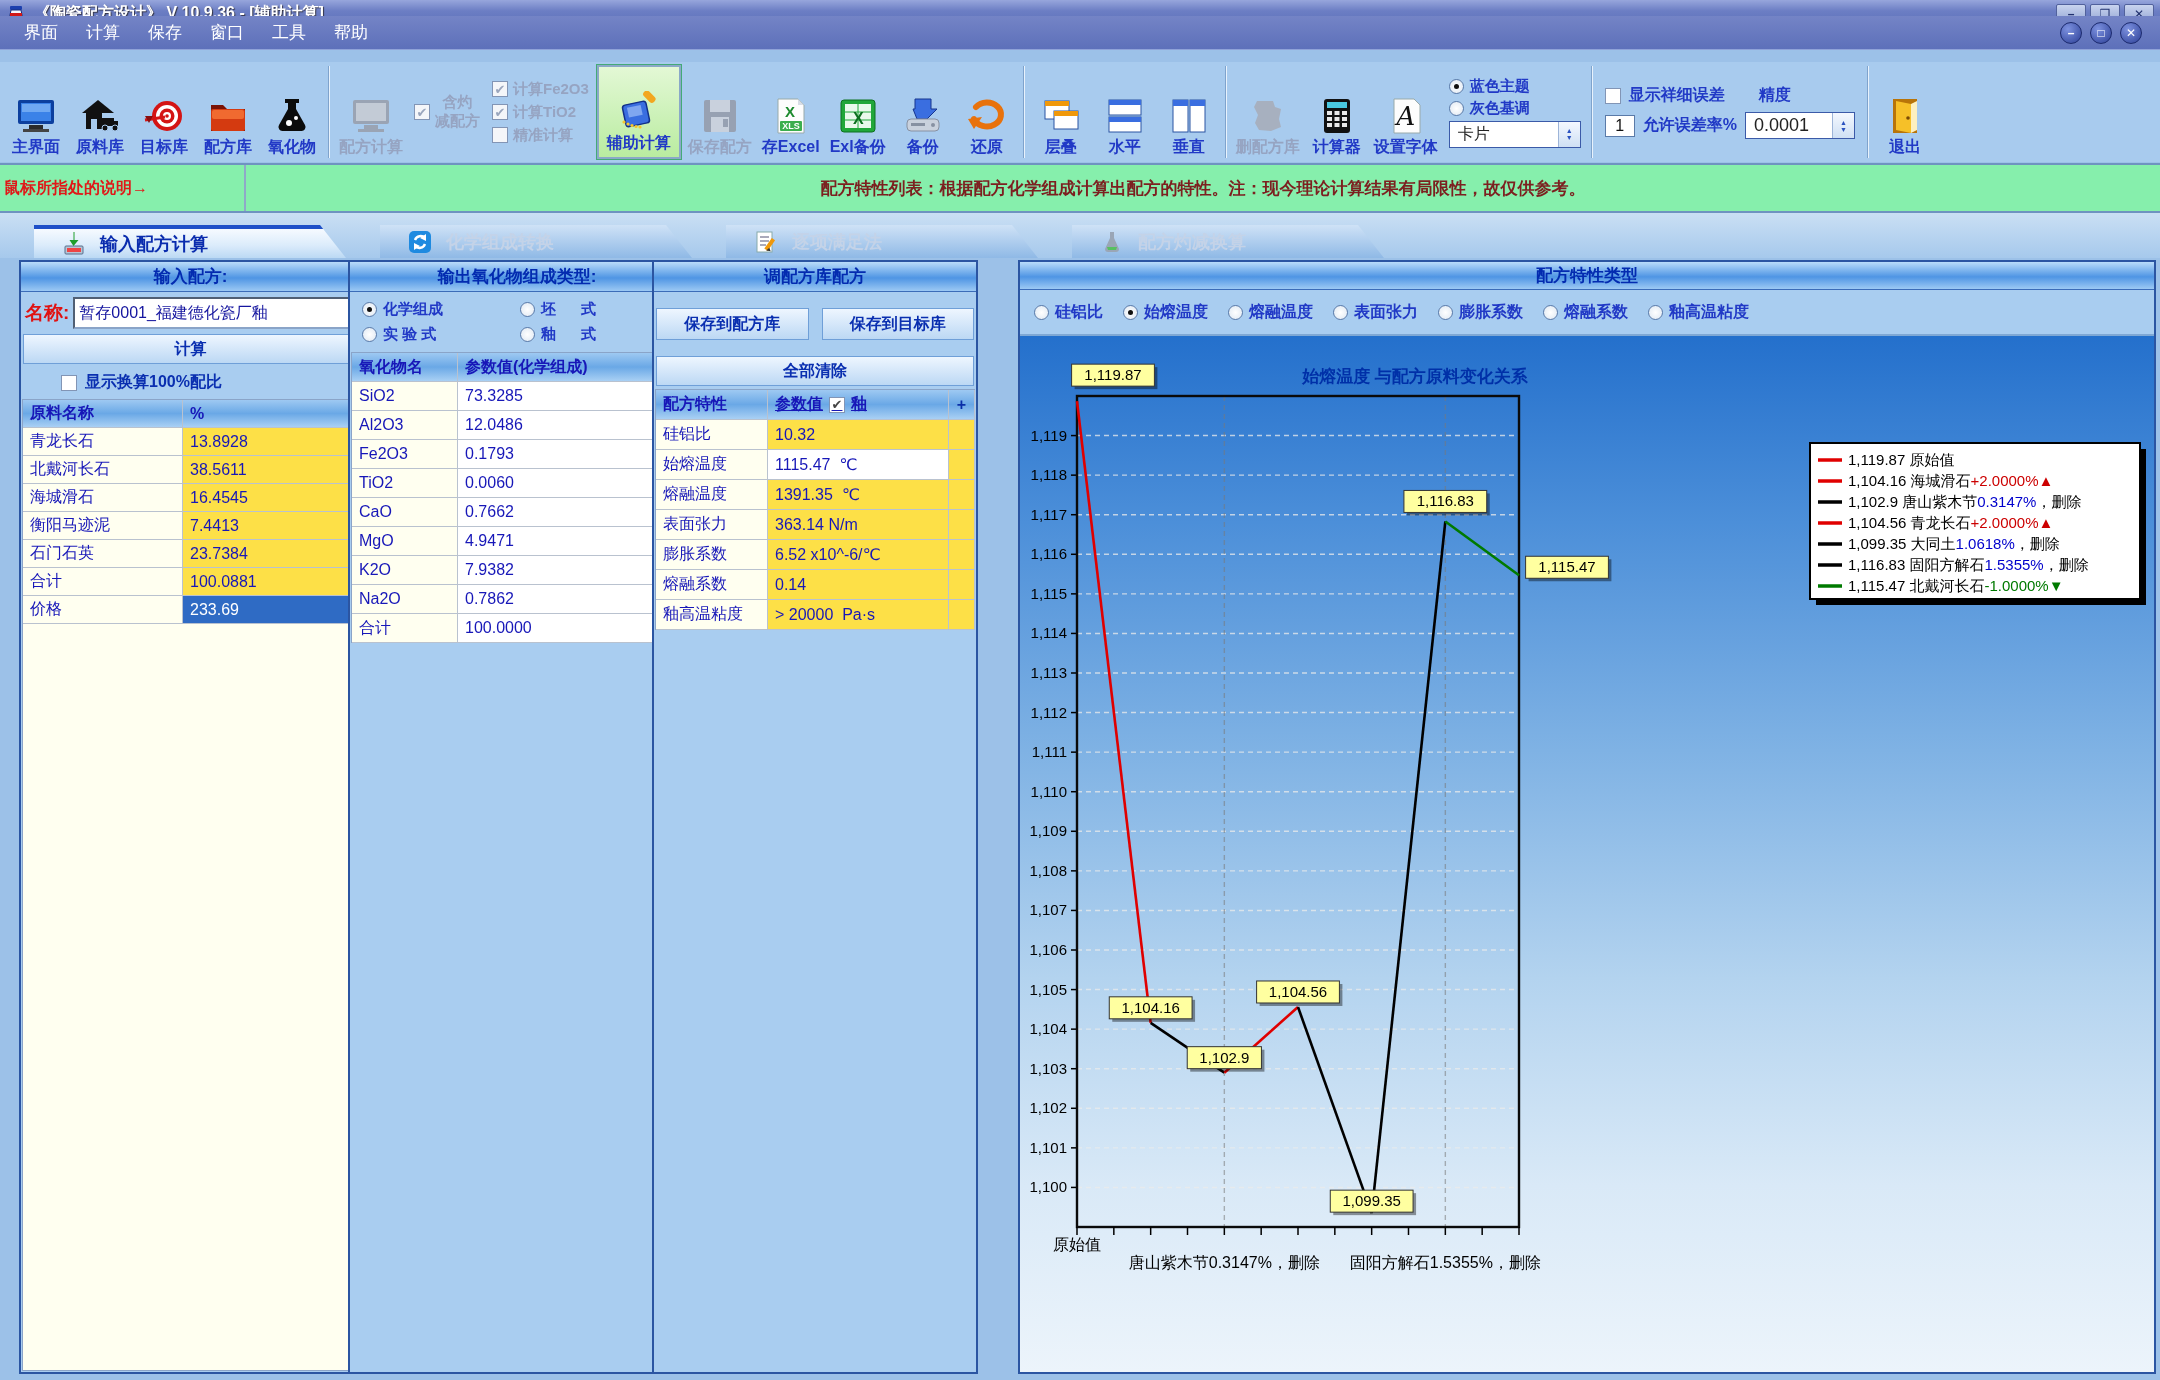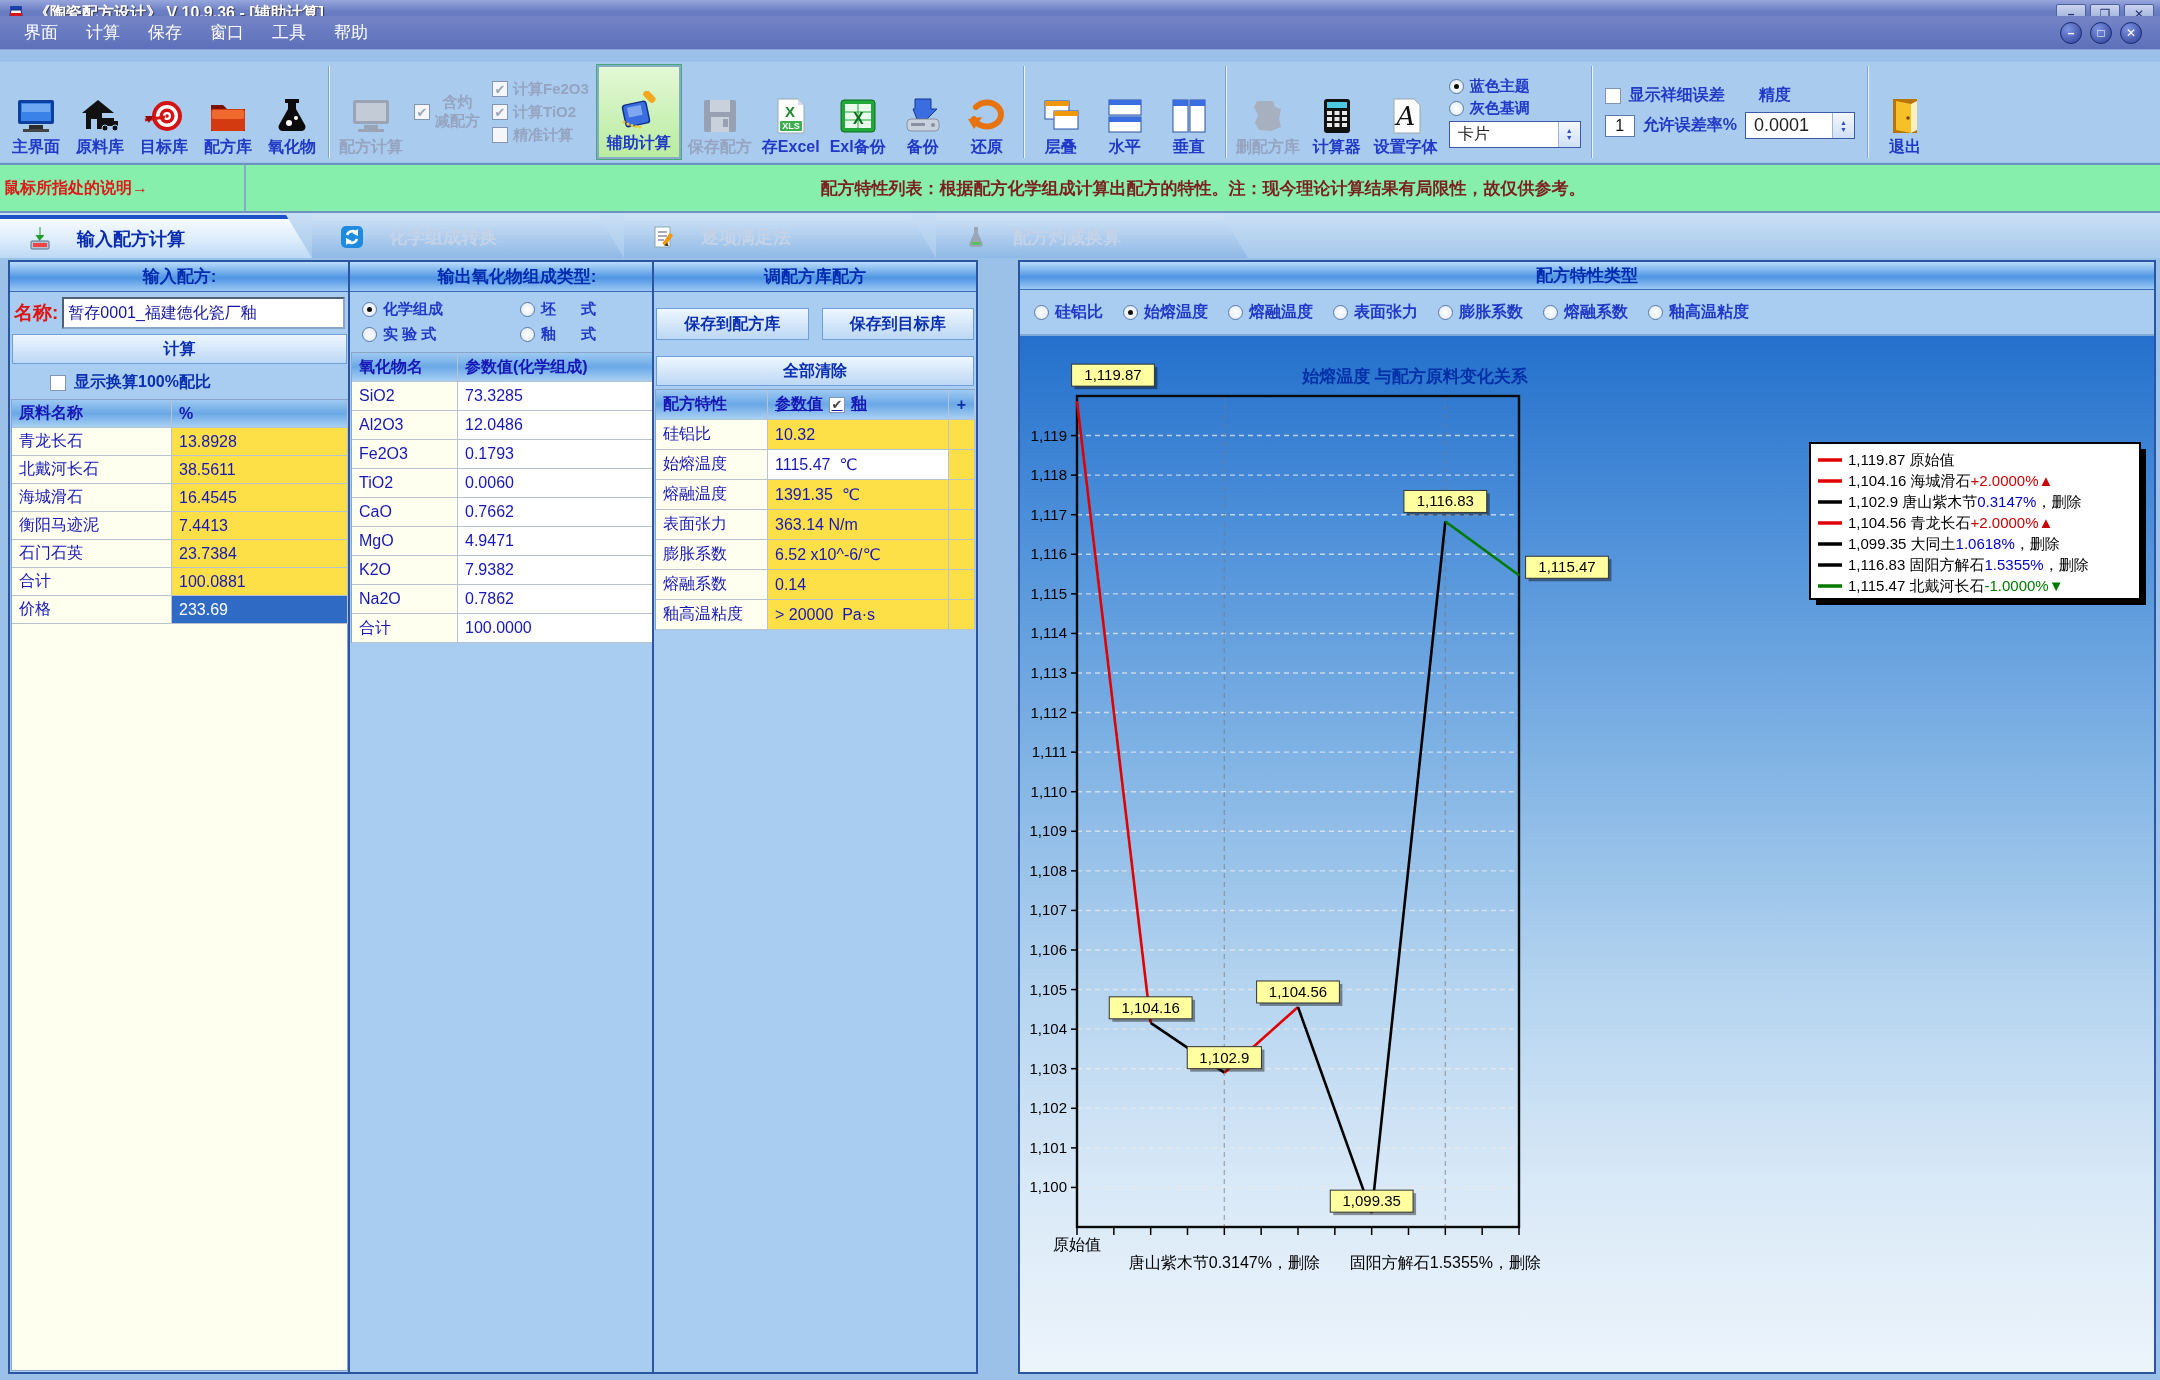--- a/index.html
+++ b/index.html
@@ -58,43 +58,43 @@
   .txt-input { background:#fff; border:1px solid #5a7aa8; font-size:16px; color:#111; padding:1px 5px; }
 
   
   .hintrow { position:absolute; left:0; top:163px; width:2160px; height:50px; display:flex; background:#86efac; border-top:2px solid #6f93c0; border-bottom:2px solid #6f93c0; }
   .hint-left { width:246px; border-right:2px solid #8fa8c8; display:flex; align-items:center; padding-left:4px;
     color:#e01818; font-weight:bold; font-size:16px; }
   .hint-center { flex:1; display:flex; align-items:center; justify-content:center; color:#7c2020; font-size:17px; font-weight:bold; }
 
   
   .tabrow { position:absolute; left:0; top:213px; width:2160px; height:45px; background:linear-gradient(#cadff4,#a6c9ec); display:flex; align-items:flex-end; }
-  .tab { height:43px; width:312px; display:flex; align-items:center; gap:25px; padding-left:28px;
+  .tab { height:33px; width:312px; display:flex; align-items:center; gap:14px; padding-left:28px;
     clip-path:polygon(0 0, calc(100% - 26px) 0, 100% 100%, 0 100%);
-    background:linear-gradient(#cfe2f6,#8fb9e6); color:#c4d3e8; font-size:18px; font-weight:bold; }
+    background:linear-gradient(#cfe2f6,#8fb9e6); color:#c4d3e8; font-size:18px; font-weight:bold;margin-left:34px; }
   .tab.active { background:linear-gradient(#f6faff 0%,#dcecfb 55%,#bcd9f4 100%); color:#0a2cae; border-top:4px solid #1e50c8; }
   .tab .ticon { flex:0 0 auto; }
 
   
   .panel { position:absolute; top:260px; border:2px solid #2b55a2; background:#a9cdf0; }
   .phead { height:30px; background:linear-gradient(180deg,#b9dcfa 0%,#4f95e4 55%,#9cc9f4 100%);
     display:flex; align-items:center; justify-content:center; color:#032bb0; font-weight:bold; font-size:17px;
     border-bottom:1px solid #3b6cb8; }
   .btn { background:linear-gradient(#eef6ff,#bcd8f4); border:1px solid #6f9fd8; color:#0a2fb0; font-weight:bold;
     font-size:16px; display:flex; align-items:center; justify-content:center; }
   .grid-head { background:linear-gradient(#9ec9f2,#6aa8e6 50%,#a9d0f4); color:#0a2fa8; font-weight:bold; }
   .tcell { border-right:1px solid #b9c2cf; border-bottom:1px solid #b9c2cf; padding:2px 7px; font-size:16px;
     color:#1717b8; display:flex; align-items:center; white-space:pre; }
   .tname { background:#fffff0; }
   .tval { background:#fde047; }
   .sel-cell { background:#2f6bc4 !important; color:#fff !important; }
   .white-cell { background:#ffffff !important; }
 
   
-  #left-panel { left:8px; width:343px; height:1114px; display:flex; flex-direction:column; }
+  #left-panel { left:19px; width:343px; height:1114px; display:flex; flex-direction:column; }
   .name-row { display:flex; align-items:center; padding:5px 4px; gap:4px; }
   .name-label { color:#e01212; font-weight:bold; font-size:19px; white-space:nowrap; }
   .name-input { flex:1; height:32px; background:#fff; border:2px inset #8aa4c8; font-size:16px; color:#15159f; padding:0 4px;
     white-space:nowrap; overflow:hidden; display:flex; align-items:center; }
   .calc-btn { height:30px; margin:0 2px 4px 2px; }
   .show100-row { display:flex; align-items:center; gap:8px; padding:4px 0 6px 40px; }
   .show100-label { font-size:16px; font-weight:bold; color:#0a2fb0; }
   .ltable { display:grid; grid-template-columns:160px 1fr; border-top:1px solid #8aa4c8; border-left:1px solid #8aa4c8; margin:0 1px; }
   .ltable .hcell { height:28px; }
   .ltable .tcell { height:28px; }

